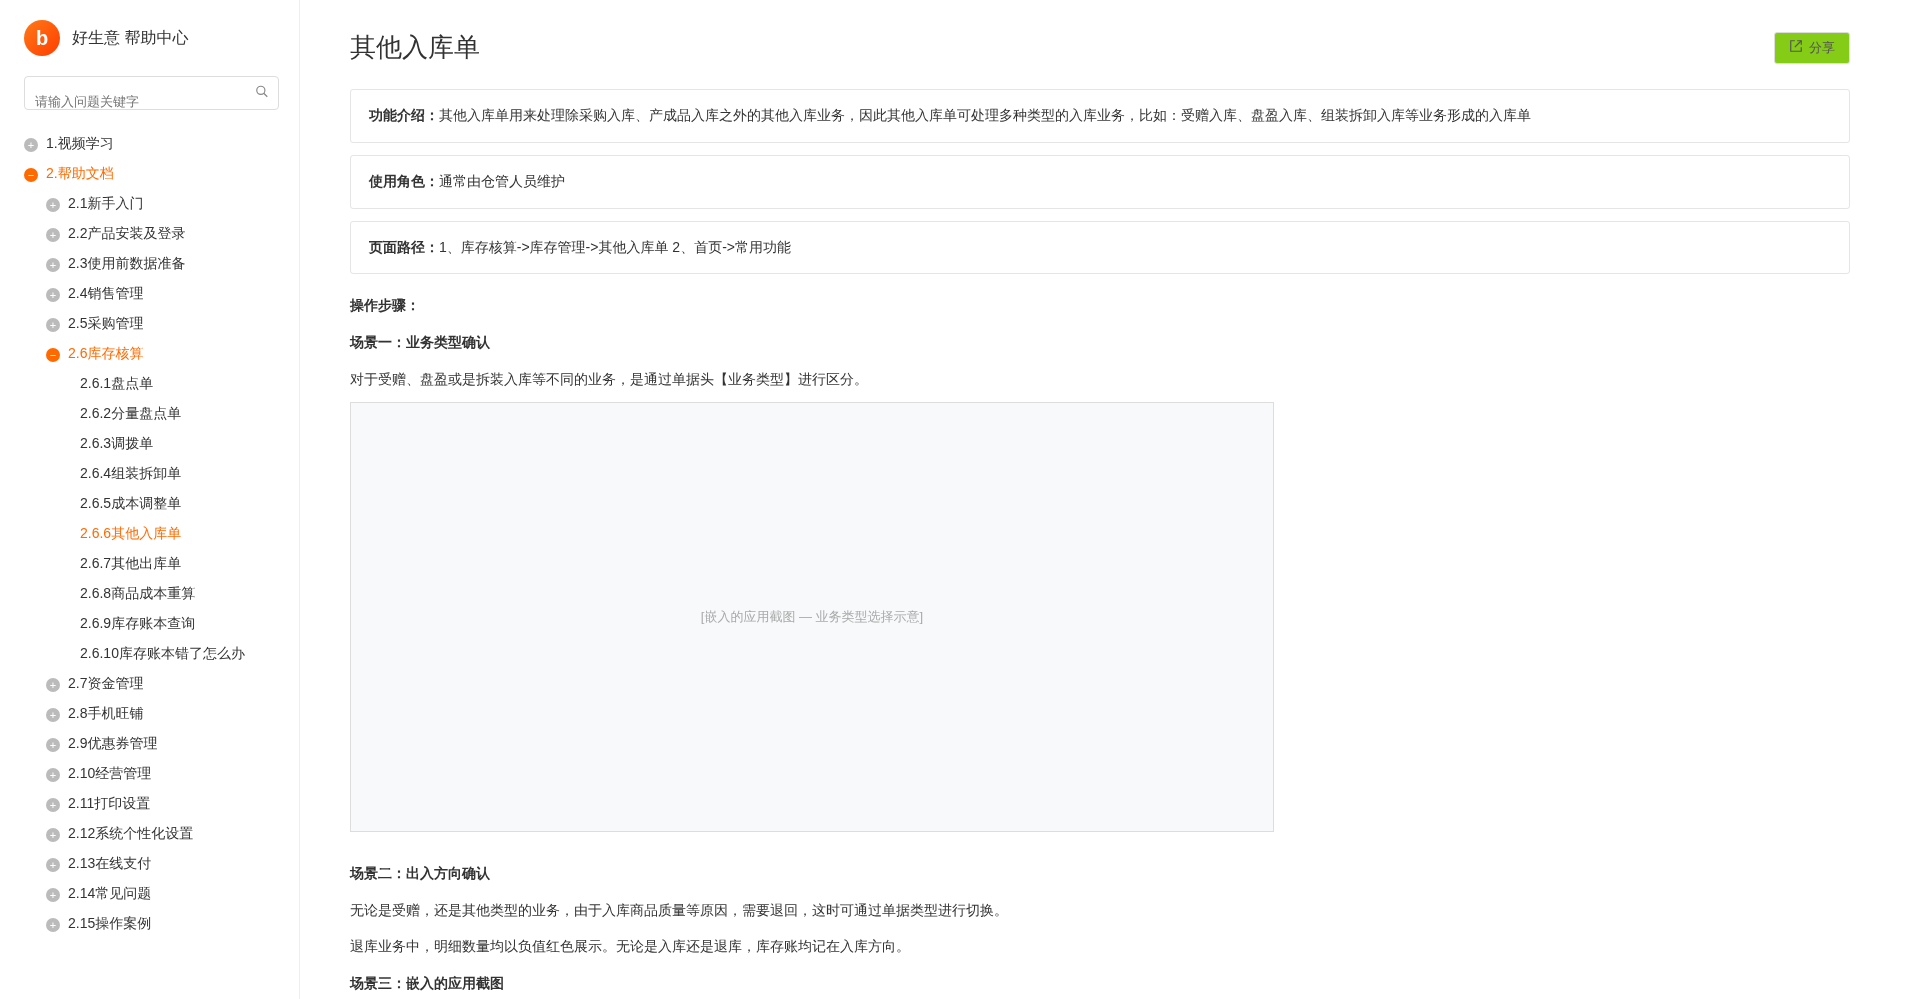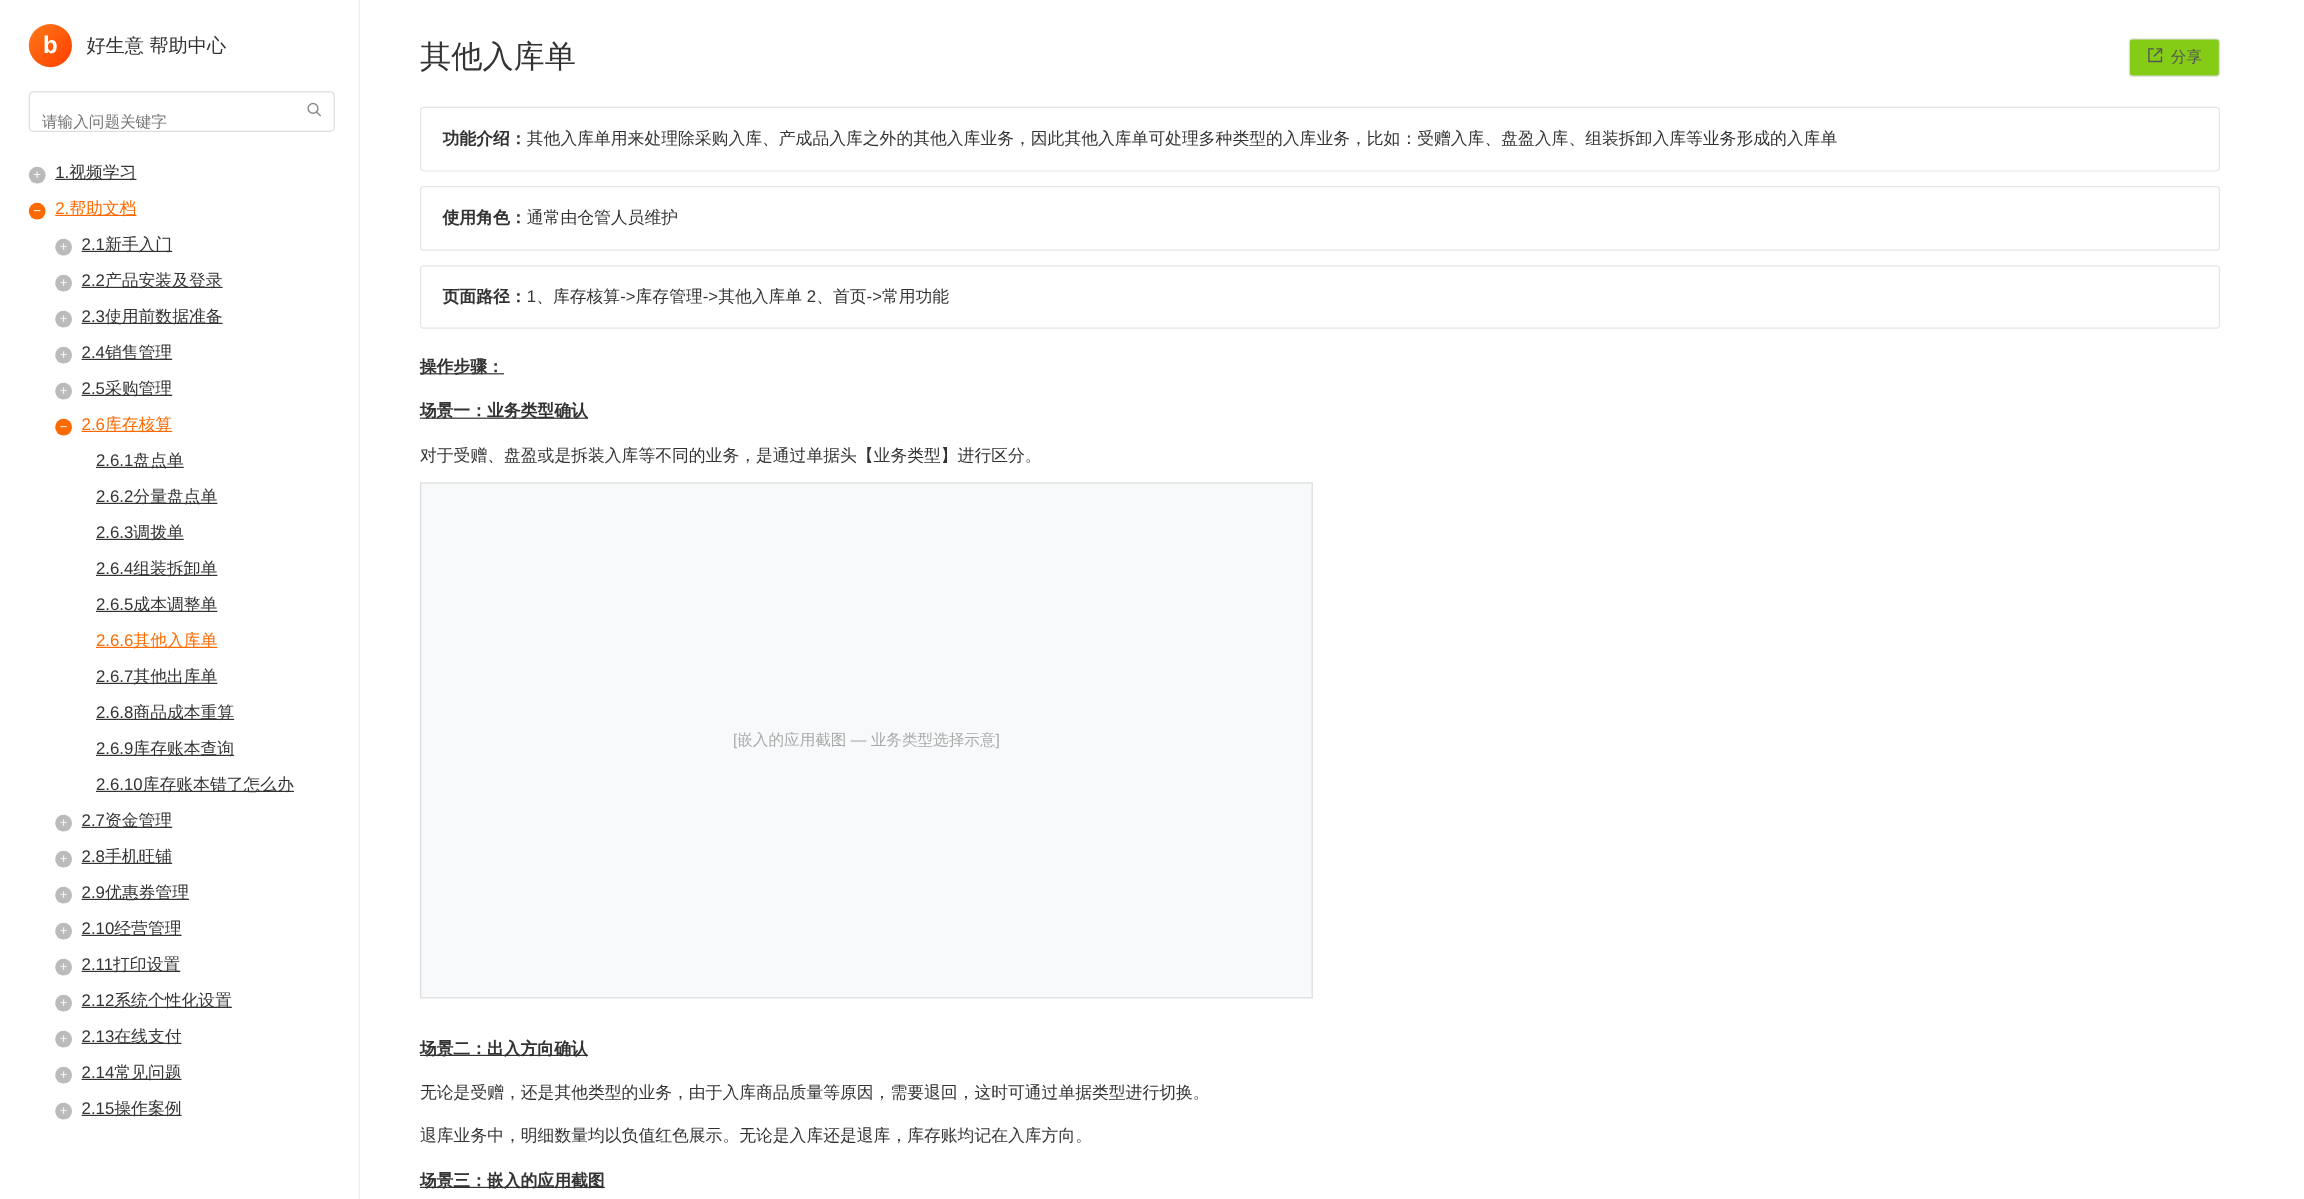--- a/index.html
+++ b/index.html
@@ -6,37 +6,37 @@
 body { font-family: "Microsoft YaHei", Arial, sans-serif; font-size: 14px; color: #333; background: #fff; }
 .container { display: flex; width: 100%; }
 .sidebar { width: 300px; padding: 20px 20px 20px 24px; border-right: 1px solid #eee; flex-shrink: 0; }
 .logo-row { display: flex; align-items: center; margin-bottom: 20px; }
 .logo-circle { width: 36px; height: 36px; border-radius: 50%; background: linear-gradient(135deg,#ff7a18,#ff3d00); color: #fff; display: flex; align-items: center; justify-content: center; font-weight: bold; font-size: 20px; margin-right: 12px; }
 .app-title { font-size: 16px; font-weight: 500; }
 .search-box { position: relative; margin-bottom: 18px; }
 .search-box input { width: 100%; height: 34px; border: 1px solid #ddd; border-radius: 4px; padding: 16px 34px 0 10px; font-size: 13px; color: #666; }
 .search-box .si { position: absolute; right: 10px; top: 50%; transform: translateY(-50%); color: #888; }
 .tree { list-style: none; }
-.tree li { line-height: 30px; font-size: 14px; color: #333; cursor: pointer; white-space: nowrap; text-decoration: underline; }
+.tree li { line-height: 30px; font-size: 14px; color: #333; cursor: pointer; white-space: nowrap; }
 .tree .icon { display: inline-block; width: 14px; height: 14px; border-radius: 50%; background: #bbb; color: #fff; text-align: center; line-height: 14px; font-size: 11px; margin-right: 8px; vertical-align: -1px; }
 .tree .icon.minus { background: #ff6a00; }
 .tree .l1 { padding-left: 0; }
 .tree .l2 { padding-left: 22px; }
 .tree .l3 { padding-left: 56px; }
 .tree .active > span.label, .tree .active { color: #ff6a00; }
 .main { flex: 1; padding: 30px 50px 40px 50px; max-width: 1600px; }
 .title-row { display: flex; justify-content: space-between; align-items: center; margin-bottom: 24px; }
 .page-title { font-size: 26px; font-weight: 500; }
 .share-btn { border: 1px solid #ddd; background: #84cc16; padding: 6px 14px; border-radius: 3px; font-size: 13px; color: #555; cursor: pointer; display: flex; gap: 6px; }
 .card { border: 1px solid #e5e5e5; border-radius: 3px; padding: 14px 18px; margin-bottom: 12px; font-size: 14px; line-height: 1.7; }
 .card .lbl { font-weight: 700; }
 .content-block { margin-top: 18px; }
 .content-block p, .content-block div.step { margin-bottom: 10px; line-height: 1.9; }
-.bold { font-weight: 600; text-decoration: underline; }
-.screenshot-placeholder { width: 744px; max-width: 100%; height: 430px; border: 1px solid #ddd; background: #f7f9fa; display: flex; align-items: center; justify-content: center; color: #aaa; font-size: 13px; margin: 8px 0 28px 0; }
+.bold { font-weight: 600; }
+.screenshot-placeholder { width: 924px; max-width: 100%; height: 430px; border: 1px solid #ddd; background: #f7f9fa; display: flex; align-items: center; justify-content: center; color: #aaa; font-size: 13px; margin: 8px 0 28px 0; }
 </style>
 </head>
 <body>
 
 <div class="container">
   <aside class="sidebar">
     <div class="logo-row">
       <div class="logo-circle">b</div>
       <div class="app-title">好生意 帮助中心</div>
     </div>

